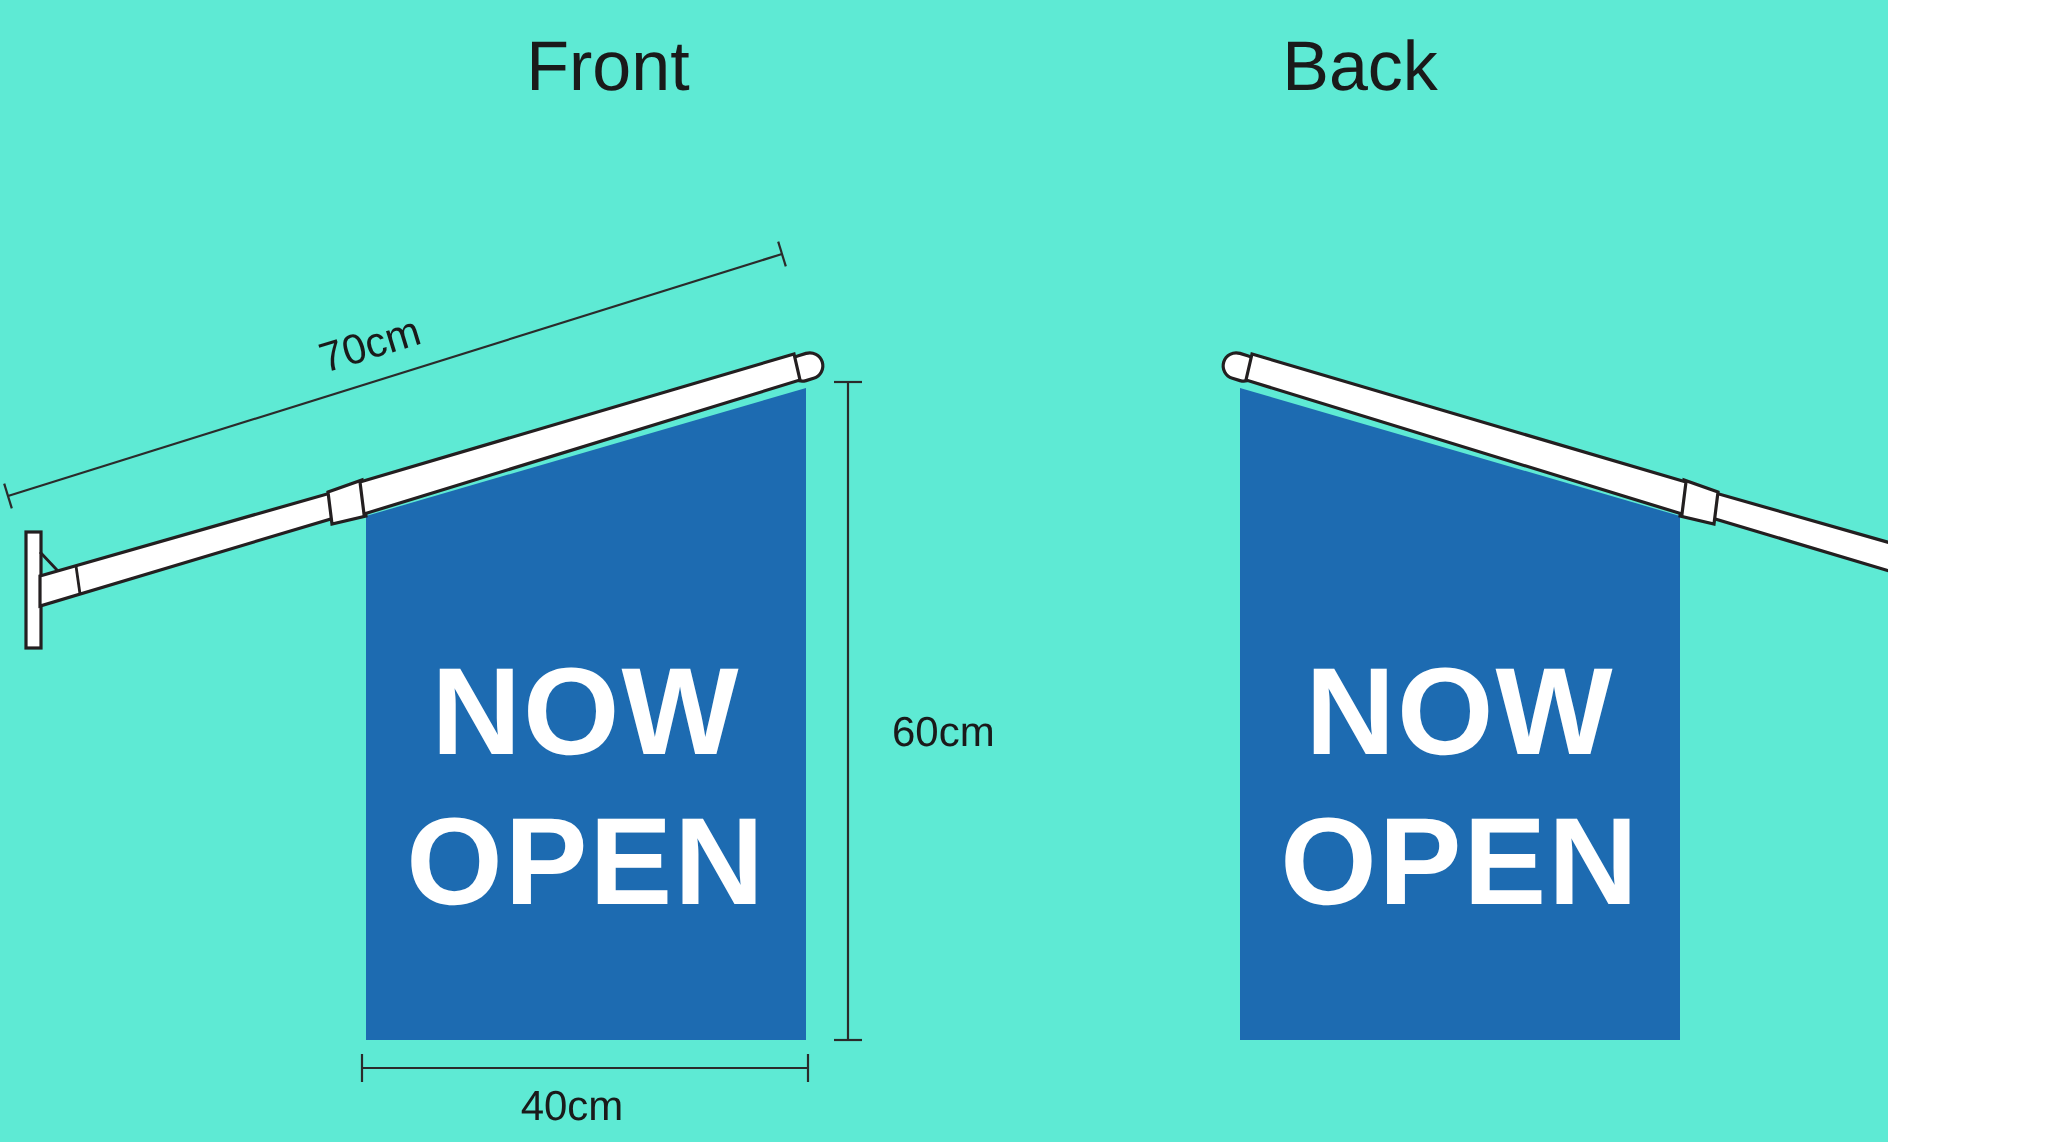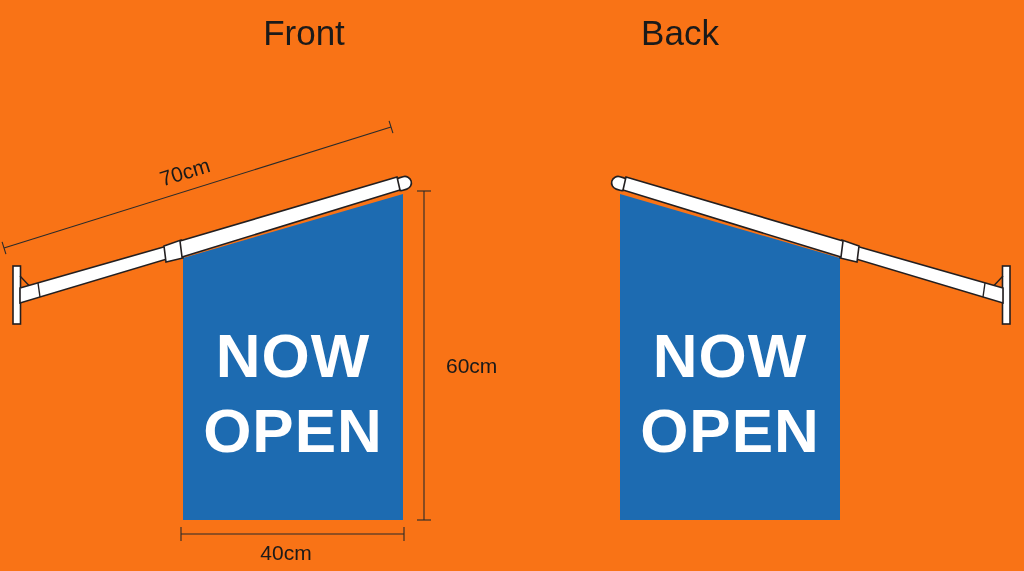--- a/index.html
+++ b/index.html
@@ -1,20 +1,20 @@
 <!DOCTYPE html>
 <html><head>
 <meta charset="utf-8">
 <style>
   html, body { margin: 0; padding: 0; background: #ffffff; }
   .canvas {
     position: relative;
-    width: 1024px;
+    width: 944px;
     height: 571px;
-    background: #f97316;
+    background: #5eead4;
     overflow: hidden;
     font-family: "Liberation Sans", sans-serif;
   }
   svg { display: block; }
   .title {
     font-family: "Liberation Sans", sans-serif;
     font-size: 35px;
     fill: #1a1a1a;
     text-anchor: middle;
   }

